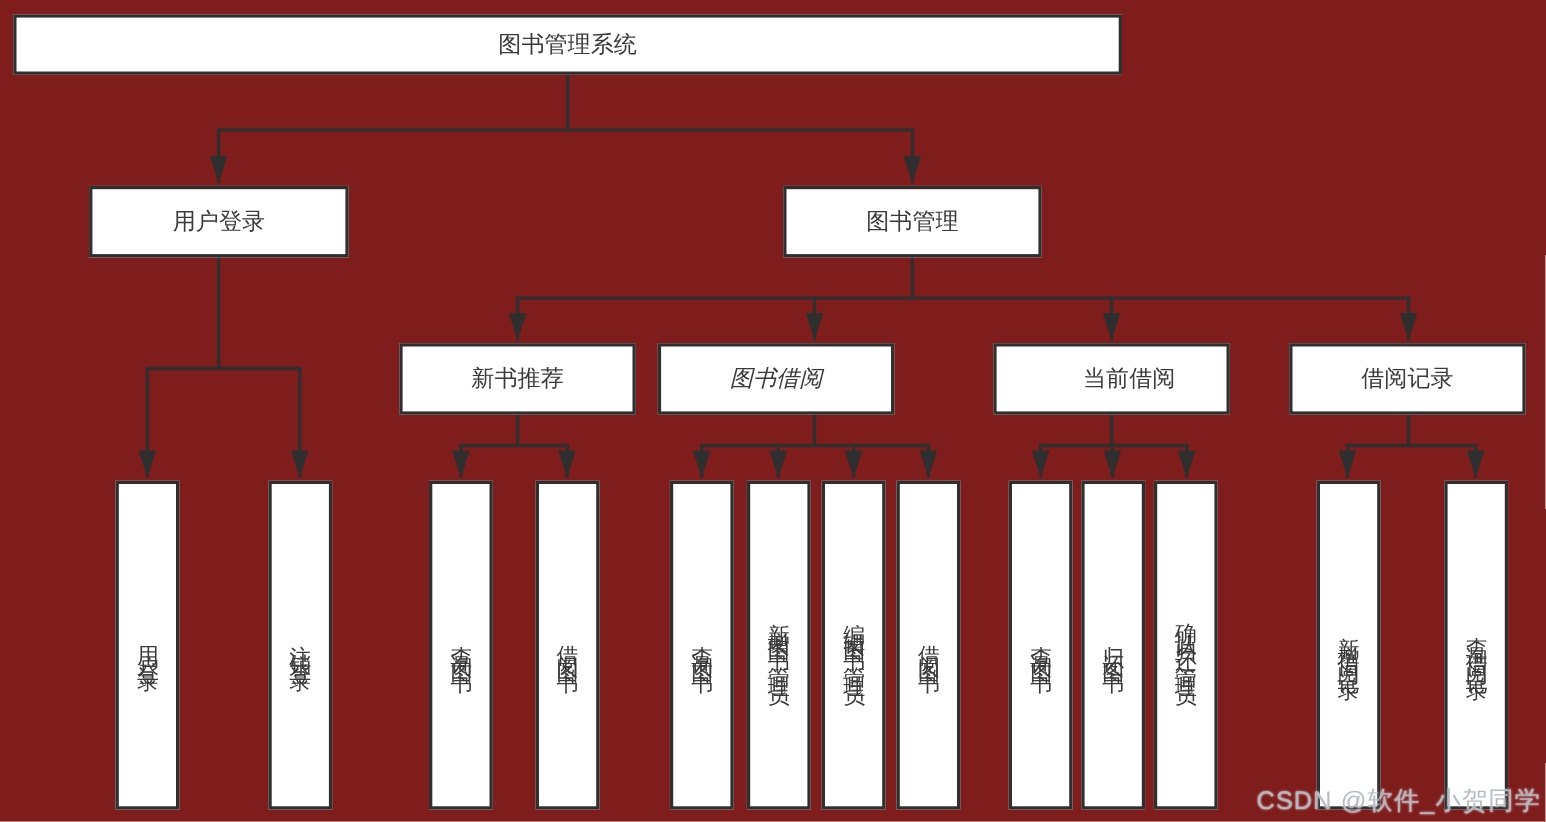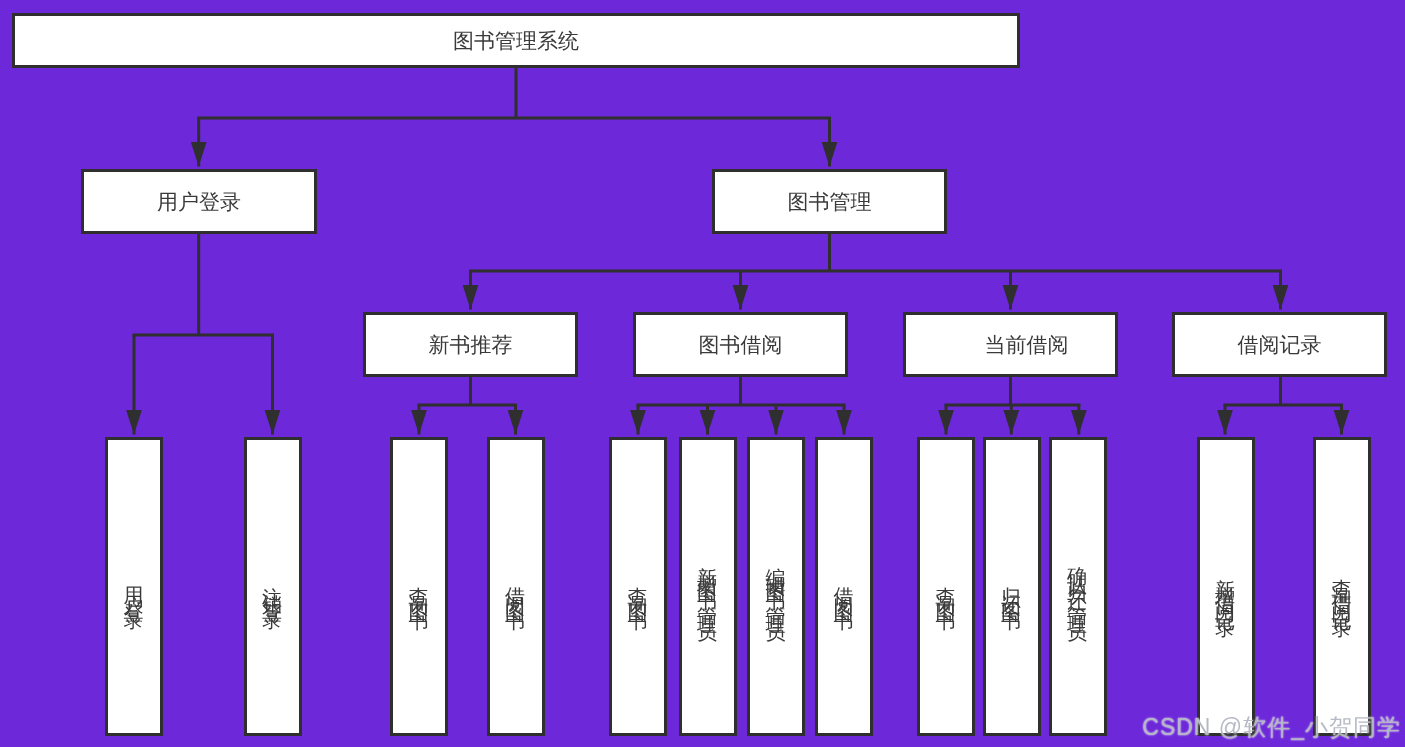--- a/index.html
+++ b/index.html
@@ -4,21 +4,21 @@
 <style>
   html, body {
     margin: 0;
     padding: 0;
     background: #ffffff;
   }
   .stage {
     position: relative;
     width: 1405px;
     height: 747px;
-    background: #6d28d9;
+    background: #7f1d1d;
     font-family: "Liberation Sans", sans-serif;
     overflow: hidden;
   }
   .connectors {
     position: absolute;
     left: 0;
     top: 0;
     z-index: 1;
   }
   .box {
@@ -101,21 +101,21 @@
       <line x1="1341.5" y1="405" x2="1341.5" y2="434.5" marker-end="url(#ah)"></line>
     </g>
   </svg>
 
   <div class="box" style="left:12px; top:13px; width:1008px; height:55px;">图书管理系统</div>
 
   <div class="box" style="left:81px; top:169px; width:236px; height:65px;">用户登录</div>
   <div class="box" style="left:363px; top:312px; width:215px; height:65px;">新书推荐</div>
 
   <div class="box" style="left:712px; top:169px; width:235px; height:65px;">图书管理</div>
-  <div class="box" style="left:633px; top:312px; width:215px; height:65px;">图书借阅</div>
+  <div class="box" style="left:598px; top:312px; width:215px; height:65px;font-style:italic;">图书借阅</div>
   <div class="box" style="left:903px; top:312px; width:215px; height:65px;padding-left:32px;">当前借阅</div>
   <div class="box" style="left:1172px; top:312px; width:215px; height:65px;">借阅记录</div>
 
   <div class="box vert" style="left:105px; top:437px; width:58px; height:299px;">用户登录</div>
   <div class="box vert" style="left:243.5px; top:437px; width:58px; height:299px;">注销登录</div>
 
   <div class="box vert" style="left:390px; top:437px; width:58px; height:299px;">查询图书</div>
   <div class="box vert" style="left:486.5px; top:437px; width:58px; height:299px;">借阅图书</div>
 
   <div class="box vert" style="left:609px; top:437px; width:58px; height:299px;">查询图书</div>

